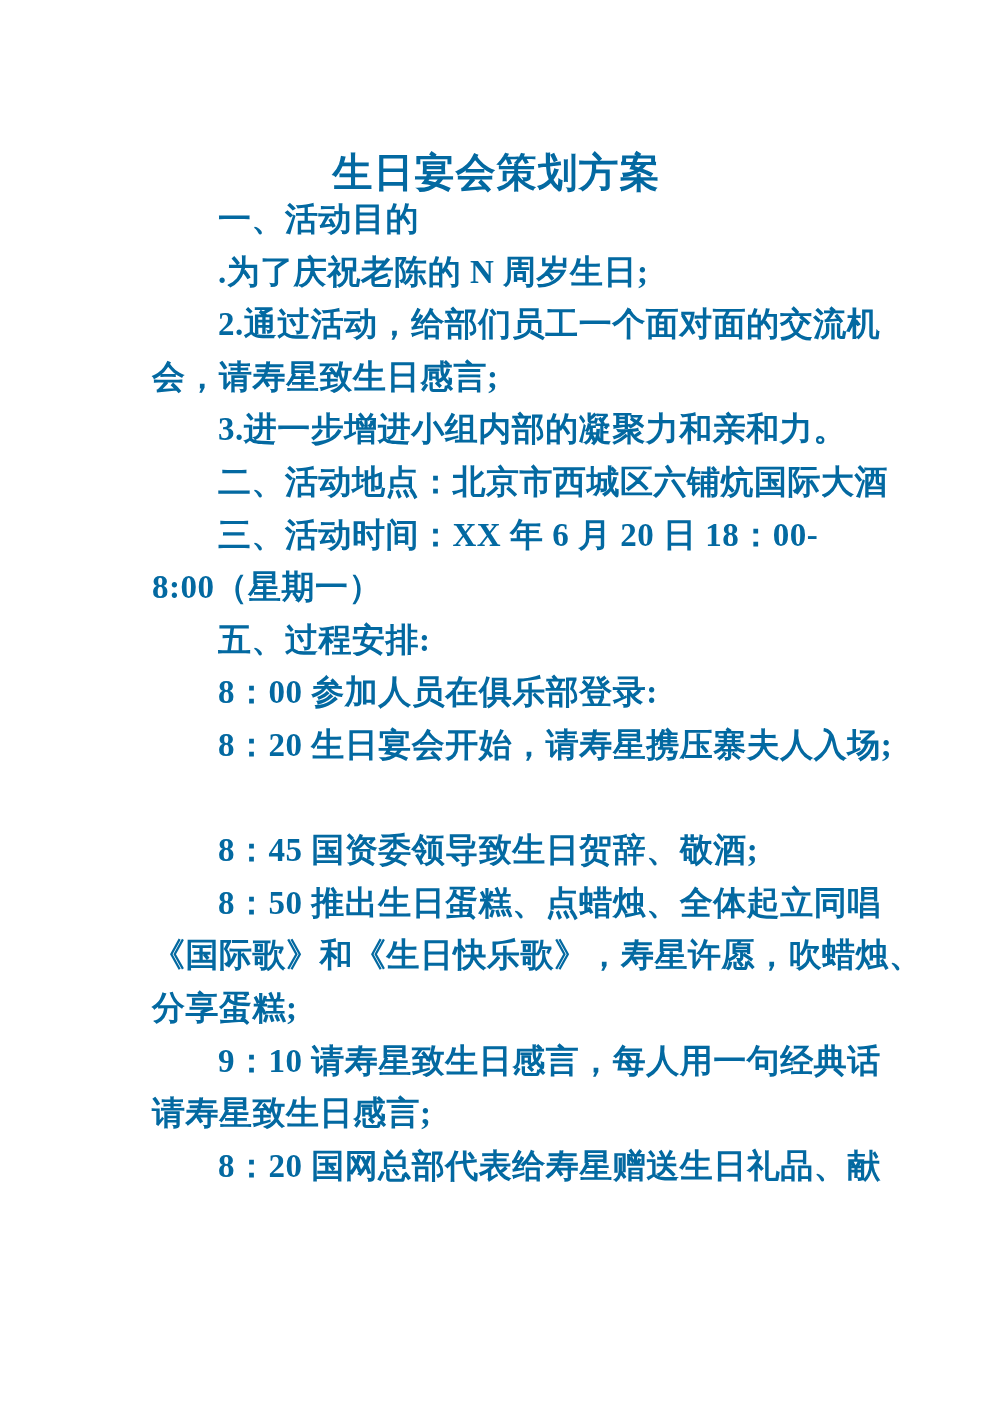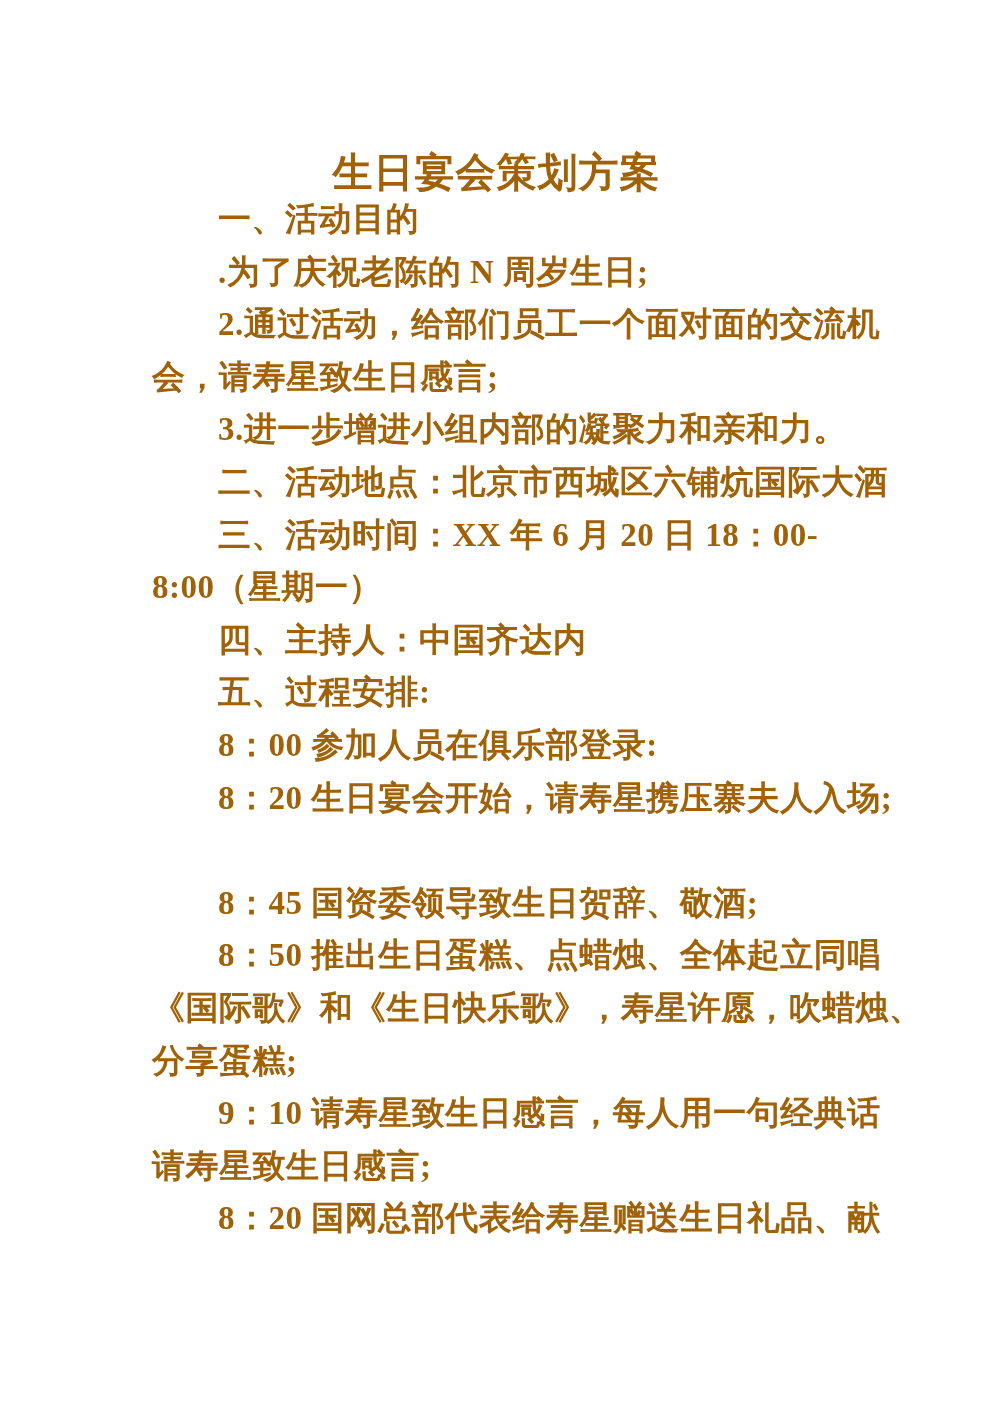--- a/index.html
+++ b/index.html
@@ -5,21 +5,21 @@
   html, body {
     margin: 0;
     padding: 0;
     background: #ffffff;
   }
   .page {
     position: relative;
     width: 993px;
     height: 1404px;
     background: #ffffff;
-    color: #a16207;
+    color: #0369a1;
     overflow: hidden;
   }
   .doc-title {
     position: absolute;
     top: 121px;
     left: 0;
     width: 100%;
     text-align: center;
     font-family: "DejaVu Sans", "Liberation Sans", sans-serif;
     font-weight: 700;
@@ -54,21 +54,20 @@
   <h1 class="doc-title">生日宴会策划方案</h1>
   <div class="doc-body">
       <div class="line indent">一、活动目的</div>
       <div class="line indent">.为了庆祝老陈的 N 周岁生日;</div>
       <div class="line indent">2.通过活动，给部们员工一个面对面的交流机</div>
       <div class="line">会，请寿星致生日感言;</div>
       <div class="line indent">3.进一步增进小组内部的凝聚力和亲和力。</div>
       <div class="line indent">二、活动地点：北京市西城区六铺炕国际大酒</div>
       <div class="line indent">三、活动时间：XX 年 6 月 20 日 18：00-</div>
       <div class="line">8:00（星期一）</div>
-      <div class="line indent">四、主持人：中国齐达内</div>
       <div class="line indent">五、过程安排:</div>
       <div class="line indent">8：00 参加人员在俱乐部登录:</div>
       <div class="line indent">8：20 生日宴会开始，请寿星携压寨夫人入场;</div>
       <div class="line">&nbsp;</div>
       <div class="line indent">8：45 国资委领导致生日贺辞、敬酒;</div>
       <div class="line indent">8：50 推出生日蛋糕、点蜡烛、全体起立同唱</div>
       <div class="line">《国际歌》和《生日快乐歌》，寿星许愿，吹蜡烛、</div>
       <div class="line">分享蛋糕;</div>
       <div class="line indent">9：10 请寿星致生日感言，每人用一句经典话</div>
       <div class="line">请寿星致生日感言;</div>

